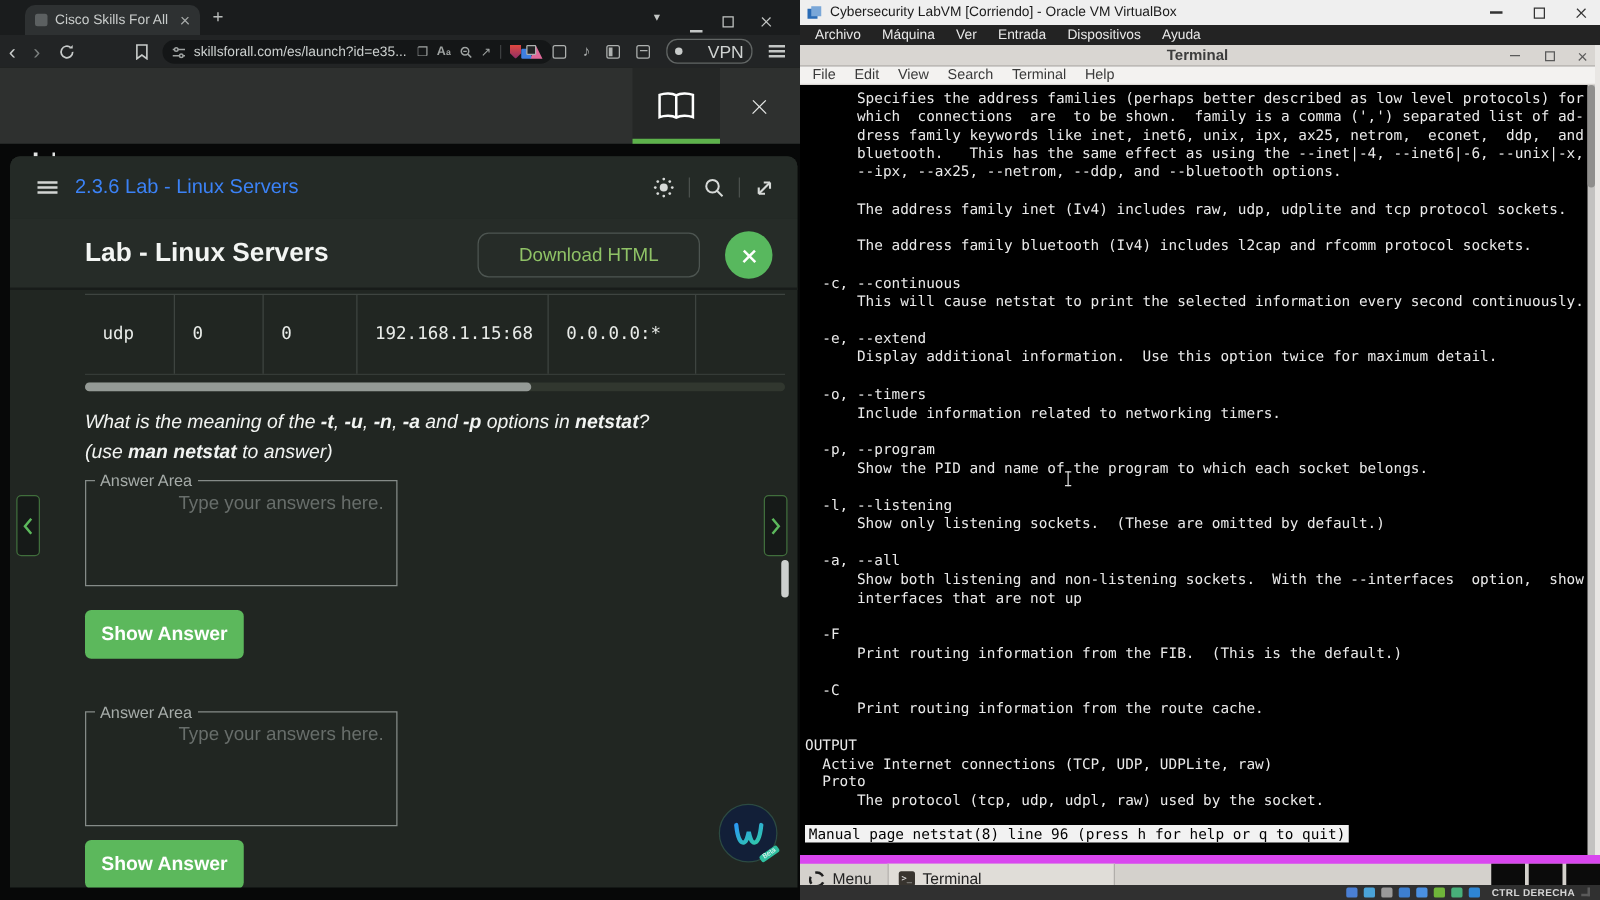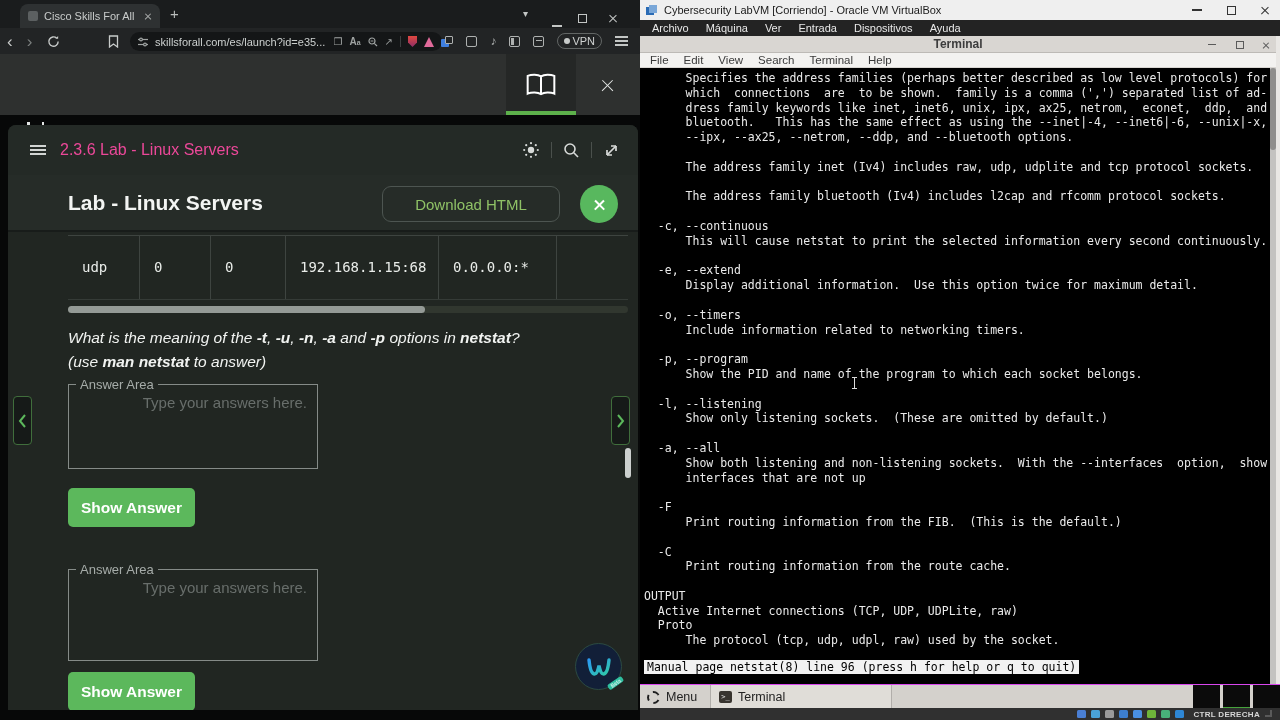--- a/index.html
+++ b/index.html
@@ -30,40 +30,40 @@
   .vdiv { width:1px; height:11px; background:#3c3f40; }
   .shield { width:9px; height:11px; background:linear-gradient(#e0483f,#8e2e68); clip-path:polygon(0 0,100% 0,100% 60%,50% 100%,0 60%); }
   .tri { width:0; height:0; border-left:5.5px solid transparent; border-right:5.5px solid transparent; border-bottom:10px solid #e06a9a; }
   .rt-icons { position:absolute; right:12px; top:0; height:26px; display:flex; align-items:center; gap:13px; }
   .sq-ic { width:11px; height:11px; border:1.2px solid #aeb1b0; border-radius:2px; position:relative; }
   .split-ic { width:12px; height:11px; position:relative; }
   .split-ic i { position:absolute; width:8px; height:8px; }
   .split-ic .b1 { left:0; top:3px; background:#3f7fe0; border-radius:1px; }
   .split-ic .b2 { left:4px; top:0; border:1.2px solid #aeb1b0; background:#222425; border-radius:1px; }
   .note { font-size:12px; color:#aeb1b0; }
-  .vpn { display:flex; align-items:center; gap:2px; border:1px solid #62666  5; border:1px solid #626665; border-radius:9px; padding:1px 6px; font-size:11px; color:#d0d3d2;justify-content:flex-end; }
+  .vpn { display:flex; align-items:center; gap:20px; border:1px solid #62666  5; border:1px solid #626665; border-radius:9px; padding:1px 6px; font-size:14px; color:#d0d3d2;justify-content:flex-end; }
   .vpn i { width:6px; height:6px; border-radius:50%; background:#c8cbca; }
   .bars { display:inline-flex; flex-direction:column; gap:2.6px; }
   .bars i { width:13px; height:1.7px; background:#c3c6c5; }
 
   
   .cheader { position:absolute; left:0; top:54px; width:640px; height:61px; background:#2e302f; }
   .clogo-bars { position:absolute; left:20px; top:68px; display:flex; align-items:flex-end; gap:1.5px; }
   .clogo-bars i { width:2.2px; background:#e2e4e3; display:inline-block; }
   .clogo-word { position:absolute; left:19px; top:86px; font-size:14px; font-weight:700; letter-spacing:1.5px; color:#eff1ef; }
   .cbrand { position:absolute; left:72px; top:70px; font-size:13.5px; line-height:15.5px; color:#d8dad9; }
   .ctitle { position:absolute; left:150px; top:68px; width:360px; text-align:center; font-size:27px; font-weight:300; letter-spacing:.4px; color:#d6d8d7; }
   .bookblock { position:absolute; left:506px; top:0; width:70px; height:61px; background:#252726; display:flex; align-items:center; justify-content:center; }
   .bookblock .greenbar { position:absolute; left:0; bottom:0; width:100%; height:4px; background:#5db14b; }
   .cclose { position:absolute; left:600px; top:23px; width:15px; height:15px; color:#e6e8e7; }
 
   
   .panel { position:absolute; left:8px; top:125px; width:630px; height:585px; background:#212622; border-radius:8px 8px 0 0; overflow:hidden; }
   .ltoolbar { position:absolute; left:0; top:0; width:630px; height:50px; background:#242a26; display:flex; align-items:center; }
-  .ltitle { position:absolute; left:52px; font-size:16px; color:#ec4899; }
+  .ltitle { position:absolute; left:52px; font-size:16px; color:#3b82f6; }
   .lt-icons { position:absolute; right:18px; display:flex; align-items:center; gap:11px; }
   .lt-sep { width:1px; height:16px; background:#4a504c; }
   .lheader { position:absolute; left:0; top:50px; width:630px; height:57px; background:#262c28; border-bottom:2px solid #181c1a; }
   .lh1 { position:absolute; left:60px; top:16px; font-size:21px; font-weight:700; color:#f3f5f3; }
   .dlbtn { position:absolute; left:374px; top:11px; width:178px; height:36px; border:1px solid #4d5551; border-radius:9px; background:transparent; color:#8fc266; font-size:15px; font-family:inherit; }
   .gclose { position:absolute; left:572px; top:10px; width:38px; height:38px; border-radius:50%; background:#58b85e; color:#fff; display:flex; align-items:center; justify-content:center; }
   .gclose .xmark { width:13px; height:13px; }
   .gclose .xmark::before,.gclose .xmark::after { height:2.4px; }
 
   .ltable { position:absolute; left:60px; top:110px; width:560px; height:65px; border-top:1px solid #3e4440; border-bottom:1px solid #353b37; display:flex; font-family:"DejaVu Sans Mono", monospace; font-size:14px; color:#e9ece9; }
@@ -99,21 +99,21 @@
   .term-pre { position:absolute; left:4px; top:3px; font-family:"DejaVu Sans Mono", monospace; font-size:11.5px; line-height:14.8px; color:#eaeaea; white-space:pre; }
   .term-status { position:absolute; left:4px; top:592px; background:#f2f2f2; color:#000; font-family:"DejaVu Sans Mono", monospace; font-size:11.5px; line-height:14px; padding:0 3px; }
   .ibeam { position:absolute; left:211px; top:309px; width:7px; height:12px; }
   .ibeam i { position:absolute; background:#dcdcdc; }
   .ibeam .v { left:3px; top:0; width:1.4px; height:12px; }
   .ibeam .t { left:1px; top:0; width:5px; height:1.3px; }
   .ibeam .b { left:1px; bottom:0; width:5px; height:1.3px; }
   .term-scroll-track { position:absolute; left:630px; top:68px; width:6px; height:616px; background:#c3c2c0; }
   .term-scroll-thumb { position:absolute; left:0; top:0; width:6px; height:82px; background:#8f8e8c; border-radius:3px; }
   .vm-border { position:absolute; left:636px; top:36px; width:4px; height:648px; background:#e9e7e4; }
-  .taskbar { position:absolute; left:0; top:684px; width:640px; height:36px; background:#d4d1cc; border-top:1px solid #d946ef; }
+  .taskbar { position:absolute; left:0; top:684px; width:640px; height:36px; background:#d4d1cc; border-top:7px solid #d946ef; }
   .menu-btn { position:absolute; left:0; top:0; width:70px; height:24px; display:flex; align-items:center; gap:6px; padding-left:7px; }
   .menu-donut { width:13px; height:13px; border:2.6px dashed #1e1e1e; border-radius:50%; }
   .tb-label { font-size:12.5px; color:#232323; }
   .task-btn { position:absolute; left:70px; top:0; width:182px; height:24px; background:#e0ddd8; border-left:1px solid #b1aeaa; border-right:1px solid #b1aeaa; display:flex; align-items:center; gap:6px; padding-left:8px; }
   .term-mini { width:13px; height:12px; background:#38342f; border-radius:2px; color:#e8e8e8; font-size:7px; line-height:12px; text-align:center; font-family:"DejaVu Sans Mono", monospace; }
   .tray-tile { position:absolute; top:0; width:27px; height:24px; background:#0b0b0b; }
   .vb-status { position:absolute; left:0; top:708px; width:640px; height:12px; background:#303030; display:flex; align-items:center; justify-content:flex-end; gap:5px; padding-right:8px; }
   .st-ic { width:9px; height:8px; border-radius:1.5px; }
   .host-key { font-size:8px; font-weight:700; color:#d6d6d6; margin-left:4px; letter-spacing:.3px; }
   .grip { width:7px; height:7px; border-right:2px solid #5a5a5a; border-bottom:2px solid #5a5a5a; transform:translateY(-1px); }

